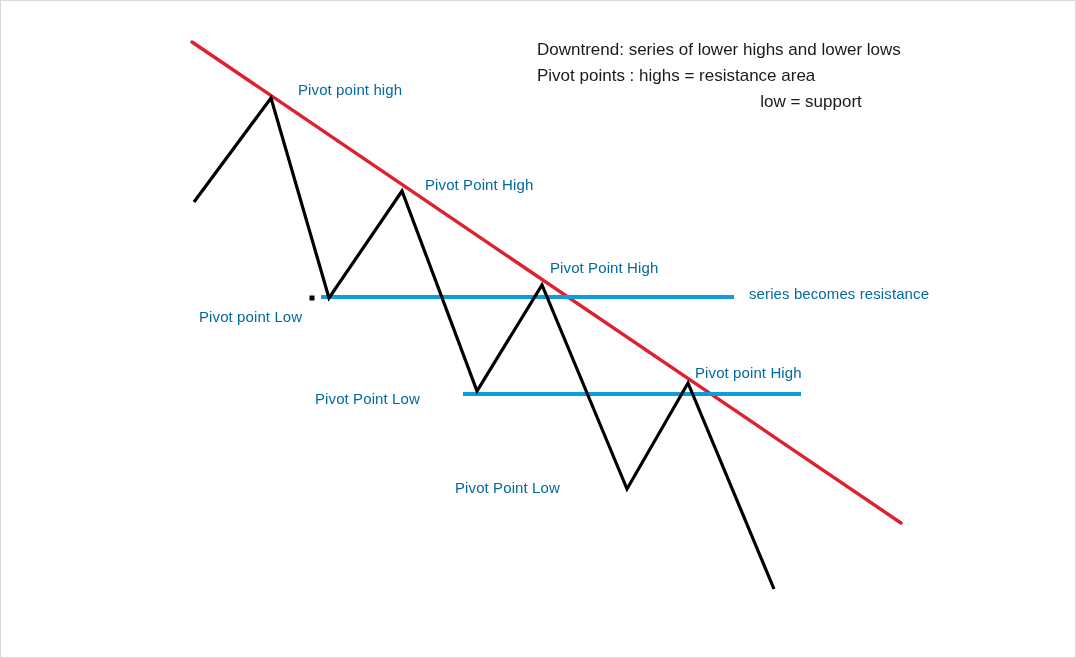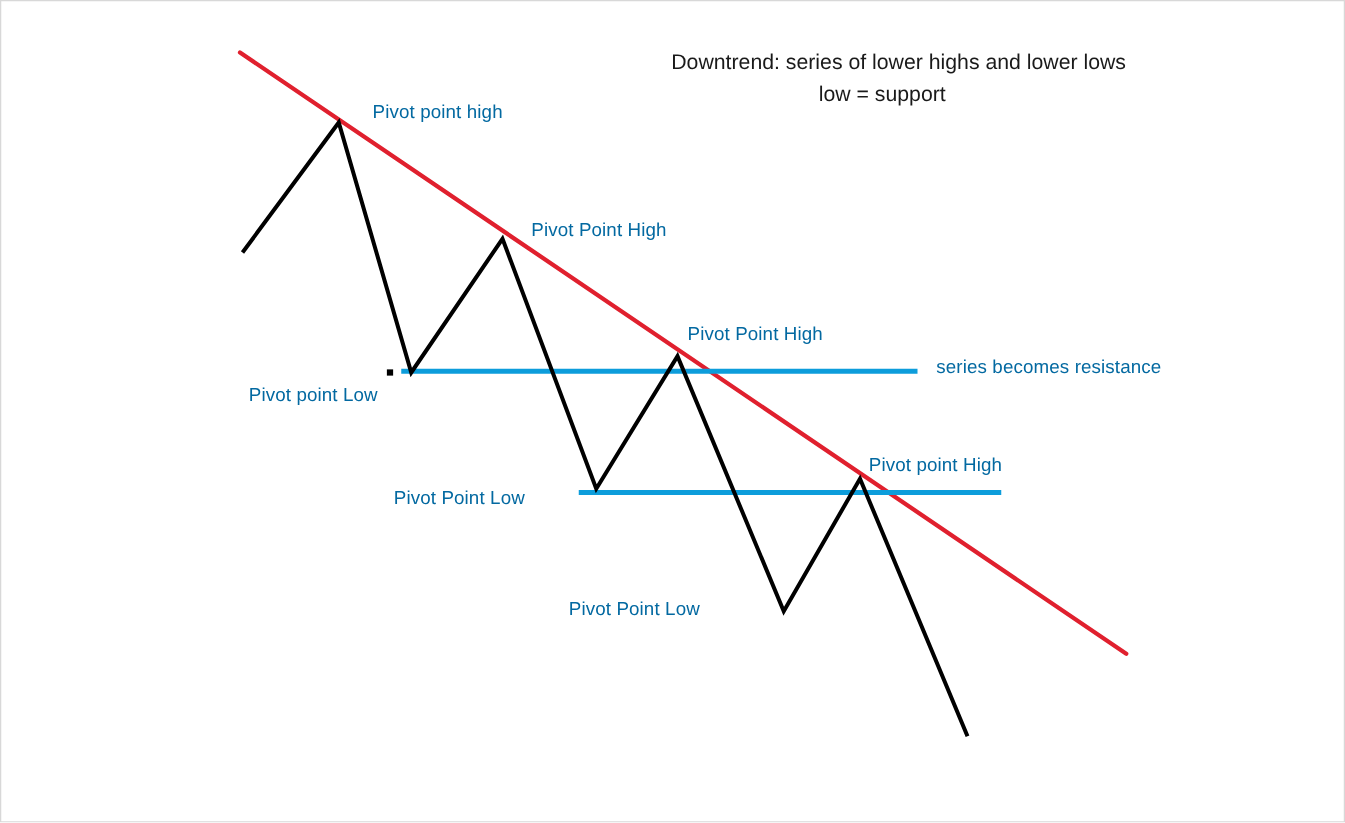--- a/index.html
+++ b/index.html
@@ -43,21 +43,21 @@
     top: 36px;
     width: 430px;
     color: #1a1a1a;
     font-family: "Liberation Sans", sans-serif;
     font-size: 17px;
     line-height: 26px;
     white-space: nowrap;
     margin-left: 29px;
   }
   #title-block .t-line { display: block; }
-  #title-block .t-line.indent { padding-left: 118px; }
+  #title-block .t-line.indent { padding-left: 118px; text-align: center; }
 </style>
 </head>
 <body>
 
 <div id="canvas">
 
   <svg id="diagram-svg" viewBox="0 0 1076 658" xmlns="http://www.w3.org/2000/svg">
 
     <polyline id="trendline" fill="none" stroke="#e0202e" stroke-width="3.4" stroke-linecap="round" points="191,41 900,522"></polyline>
 
@@ -65,20 +65,21 @@
 
     <line id="level-line-2" x1="462" y1="393" x2="800" y2="393" stroke="#0d9ddb" stroke-width="4"></line>
 
     <polyline id="price-zigzag" fill="none" stroke="#000000" stroke-width="3.2" stroke-linejoin="miter" stroke-linecap="butt" points="193,201 270,97 328,297 401,190 476,390 541,284 626,488 687,382 773,588"></polyline>
 
     <rect id="pivot-low-marker" x="308.5" y="294.5" width="5" height="5" fill="#000000"></rect>
   </svg>
 
   <div id="title-block">
     <span class="t-line">Downtrend: series of lower highs and lower lows</span>
+    <span class="t-line">Pivot points : highs = resistance area</span>
     <span class="t-line indent">low = support</span>
   </div>
 
   <div class="label" style="left:297px; top:81px;">Pivot point high</div>
 
   <div class="label" style="left:424px; top:176px;">Pivot Point High</div>
 
   <div class="label" style="left:549px; top:259px;">Pivot Point High</div>
 
   <div class="label" style="left:694px; top:364px;">Pivot point High</div>

